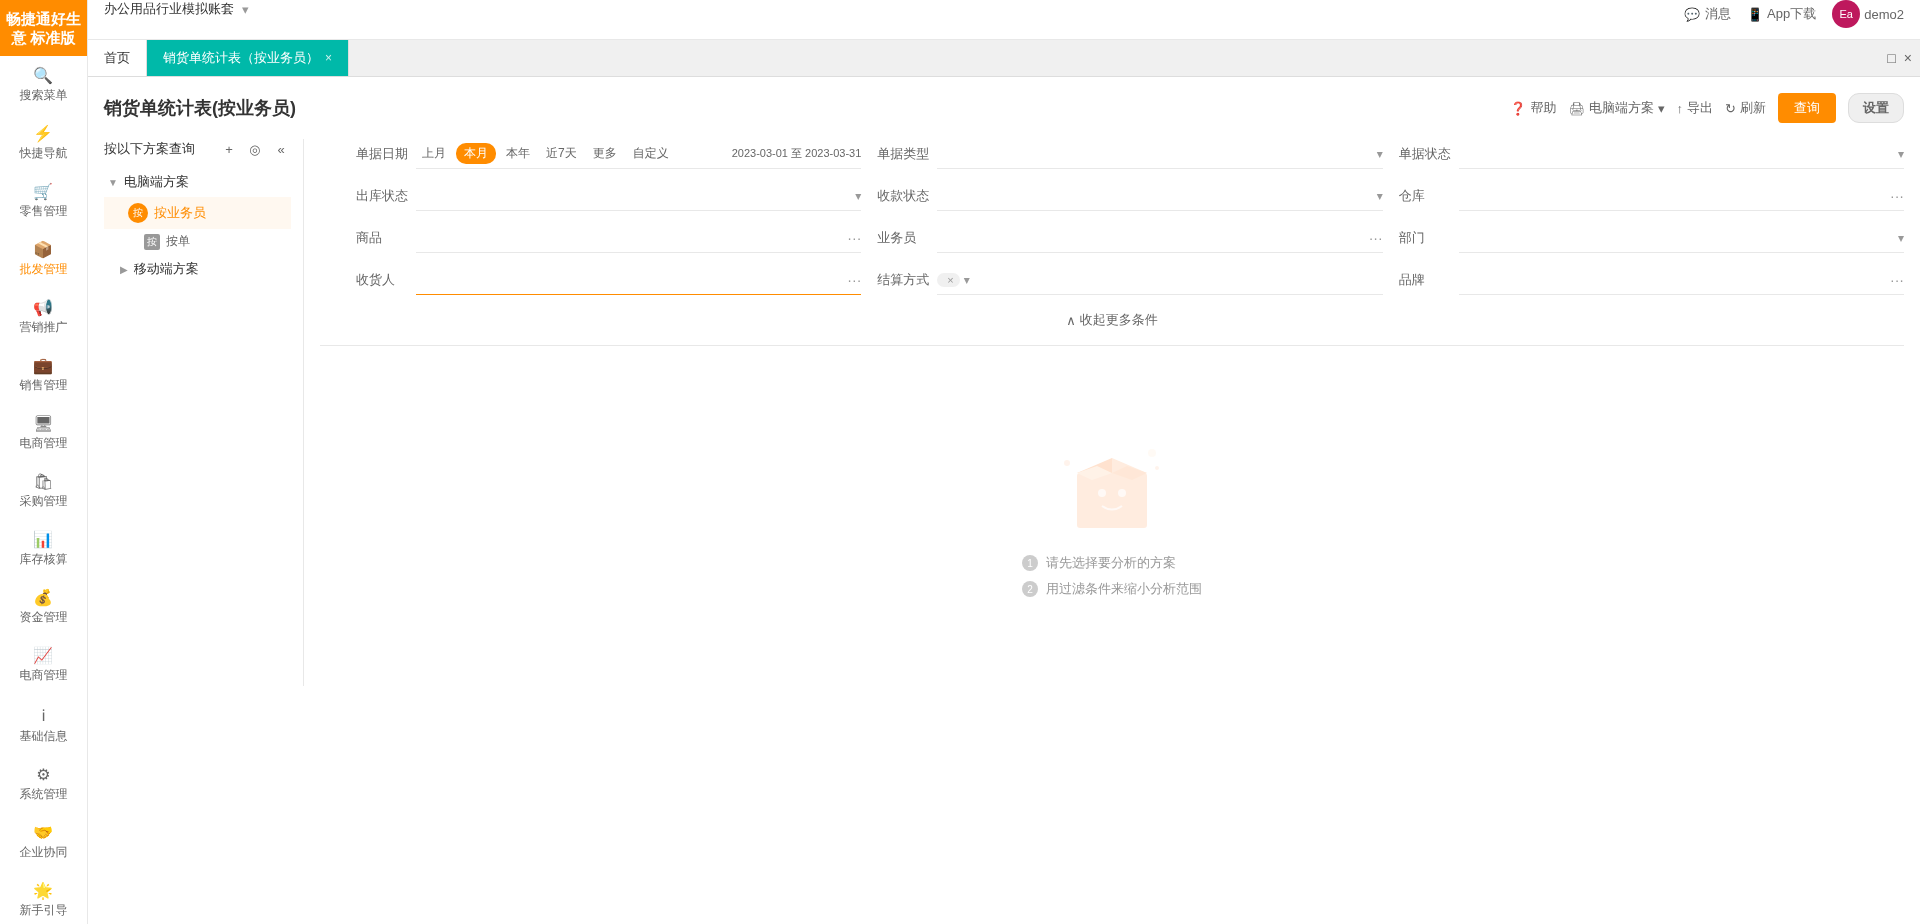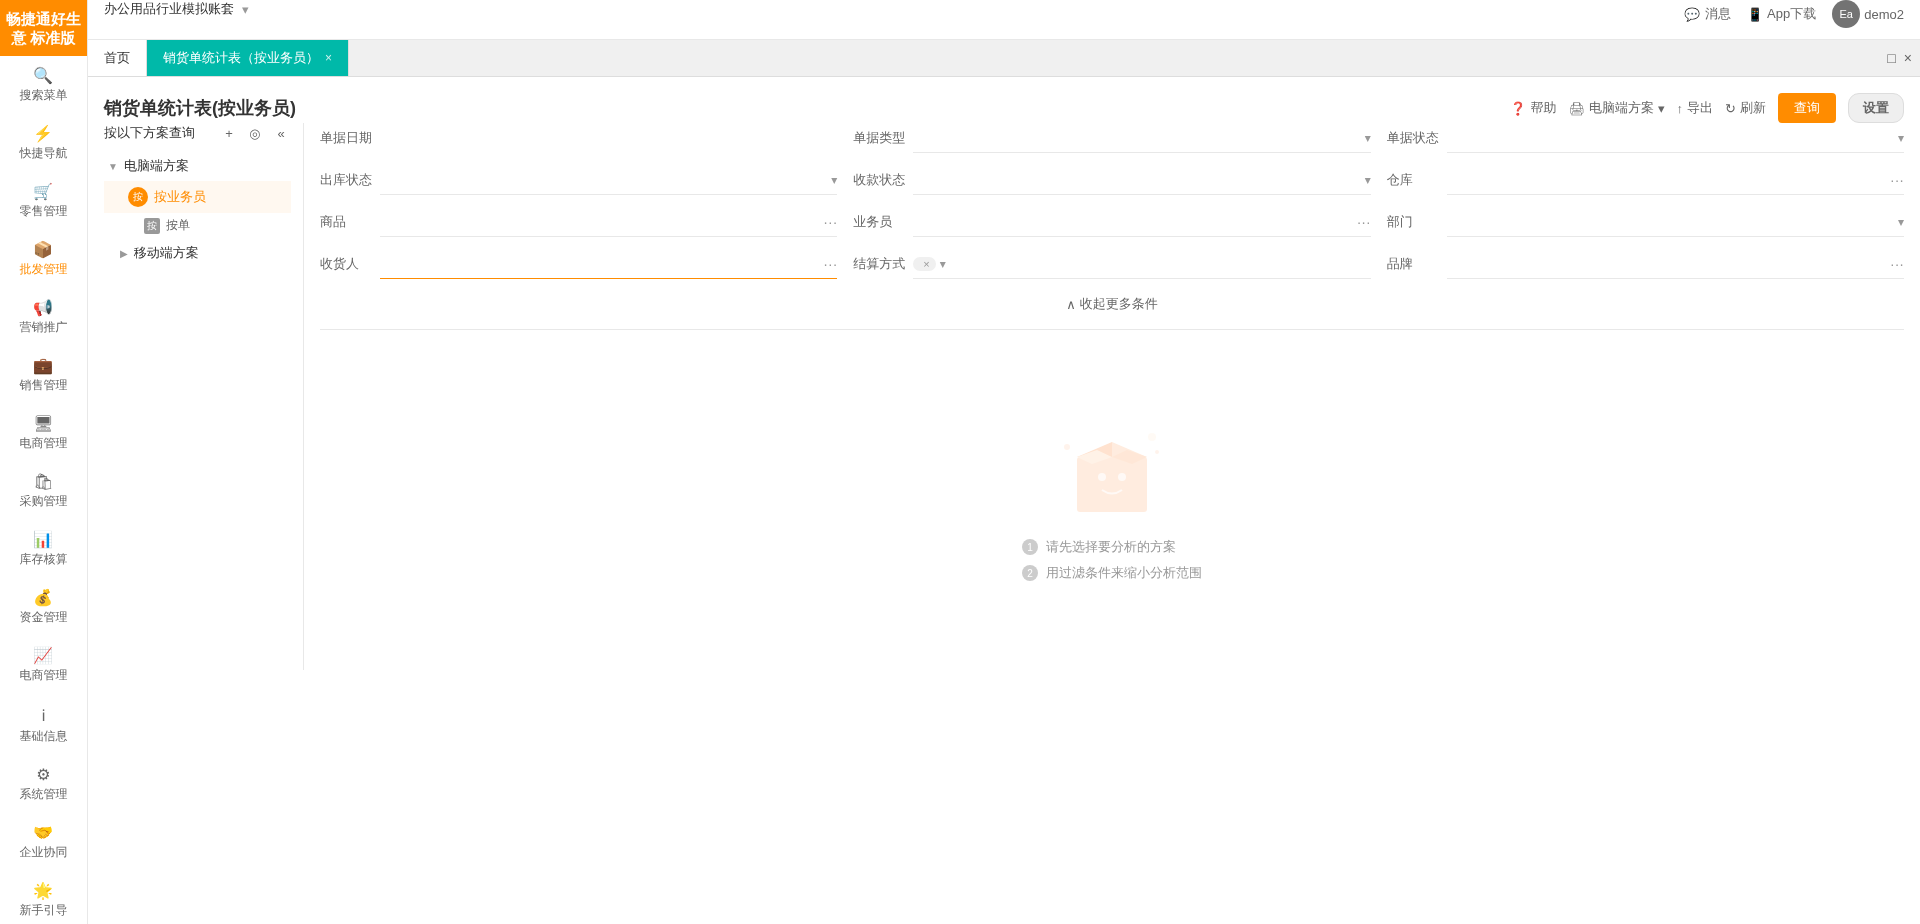--- a/index.html
+++ b/index.html
@@ -17,37 +17,37 @@
     
     .main { flex: 1; display: flex; flex-direction: column; overflow: hidden; }
 
     
     .topbar { height: 40px; background: #fff; border-bottom: 1px solid #e8e8e8; display: flex; align-items: flex-start; padding: 0 16px; justify-content: space-between; }
     .topbar-left { display: flex; align-items: center; gap: 8px; font-size: 13px; color: #333; }
     .topbar-title { color: #333; }
     .topbar-dropdown { color: #999; cursor: pointer; }
     .topbar-right { display: flex; align-items: center; gap: 16px; }
     .topbar-right-item { display: flex; align-items: center; gap: 4px; color: #666; cursor: pointer; font-size: 13px; }
-    .avatar { width: 28px; height: 28px; border-radius: 50%; background: #737373; display: flex; align-items: center; justify-content: center; color: #fff; font-size: 11px; }
+    .avatar { width: 28px; height: 28px; border-radius: 50%; background: #be185d; display: flex; align-items: center; justify-content: center; color: #fff; font-size: 11px; }
 
     
     .tabs { display: flex; background: #f0f0f0; border-bottom: 1px solid #ddd; align-items: stretch; }
     .tab { padding: 0 16px; height: 36px; display: flex; align-items: center; cursor: pointer; font-size: 13px; gap: 6px; border-right: 1px solid #ddd; justify-content: flex-end; }
     .tab.home { background: #fff; color: #333; }
     .tab.active { background: #00b9a9; color: #fff; }
     .tab-close { font-size: 12px; color: rgba(255,255,255,0.8); cursor: pointer; }
     .tabs-right { margin-left: auto; display: flex; align-items: center; padding: 0 8px; gap: 8px; }
     .tab-action { cursor: pointer; color: #666; font-size: 14px; }
 
     
     .content { flex: 1; overflow-y: auto; background: #f5f5f5; }
     .page-container { background: #fff; margin: 0; padding: 16px; min-height: 100%; }
 
     
-    .page-header { display: flex; align-items: center; justify-content: space-between; }
+    .page-header { display: flex; align-items: center; justify-content: space-between; margin-bottom: 16px; }
     .page-title { font-size: 18px; font-weight: bold; color: #333; }
     .page-actions { display: flex; align-items: center; gap: 12px; }
     .action-btn { display: flex; align-items: center; gap: 4px; color: #666; cursor: pointer; font-size: 13px; }
     .action-btn.primary { background: #ff8c00; color: #fff; border: none; padding: 6px 16px; border-radius: 4px; cursor: pointer; font-size: 13px; }
 
     
     .body-layout { display: flex; gap: 0; }
 
     
     .left-panel { width: 200px; border-right: 1px solid #e8e8e8; padding-right: 12px; flex-shrink: 0; }
@@ -60,21 +60,21 @@
     .tree-arrow { font-size: 10px; color: #999; }
     .tree-child { padding: 6px 4px 6px 24px; display: flex; align-items: center; gap: 6px; cursor: pointer; color: #333; font-size: 13px; }
     .tree-child.active { background: #fff8f0; }
     .tree-child-icon { width: 20px; height: 20px; border-radius: 50%; background: #ff8c00; display: flex; align-items: center; justify-content: center; color: #fff; font-size: 10px; }
     .tree-child-text { color: #ff8c00; font-size: 13px; }
     .tree-sub { padding: 4px 4px 4px 40px; display: flex; align-items: center; gap: 6px; font-size: 12px; color: #666; cursor: pointer; }
     .tree-parent2 { display: flex; align-items: center; gap: 6px; padding: 6px 4px 6px 16px; cursor: pointer; color: #333; font-size: 13px; }
 
     
     .right-panel { flex: 1; padding-left: 16px; }
-    .filter-grid { display: grid; grid-template-columns: 1fr 1fr 1fr; gap: 12px 16px; }
+    .filter-grid { display: grid; grid-template-columns: 1fr 1fr 1fr; gap: 12px 16px; margin-left: 36px; }
     .filter-item { display: flex; align-items: center; gap: 8px; }
     .filter-label { color: #666; font-size: 13px; white-space: nowrap; min-width: 52px; }
     .filter-control { flex: 1; display: flex; align-items: center; border-bottom: 1px solid #e8e8e8; padding: 4px 0; min-height: 30px; position: relative; }
     .filter-control.focused { border-bottom-color: #ff8c00; }
     .filter-control input { border: none; outline: none; width: 100%; font-size: 13px; color: #333; background: transparent; }
     .filter-date-row { display: flex; align-items: center; gap: 4px; flex: 1; }
     .date-tabs { display: flex; gap: 4px; }
     .date-tab { padding: 2px 6px; border-radius: 3px; cursor: pointer; font-size: 12px; color: #666; }
     .date-tab.active { background: #ff8c00; color: #fff; border-radius: 10px; padding: 2px 8px; }
     .dropdown-arrow { color: #999; font-size: 12px; cursor: pointer; margin-left: auto; }
@@ -271,20 +271,33 @@
             </div>
           </div>
         </div>
 
         <div class="right-panel">
 
           <div class="filter-grid">
 
             <div class="filter-item">
               <span class="filter-label">单据日期</span>
+              <div class="filter-control">
+                <div class="filter-date-row">
+                  <div class="date-tabs">
+                    <span class="date-tab">上月</span>
+                    <span class="date-tab active">本月</span>
+                    <span class="date-tab">本年</span>
+                    <span class="date-tab">近7天</span>
+                    <span class="date-tab">更多</span>
+                    <span class="date-tab">自定义</span>
+                  </div>
+                </div>
+                <div style="font-size:11px; color:#666; margin-left:4px; white-space:nowrap;">2023-03-01 至 2023-03-31</div>
+              </div>
             </div>
 
             <div class="filter-item">
               <span class="filter-label">单据类型</span>
               <div class="filter-control" style="cursor:pointer;">
                 <span class="dropdown-arrow">▾</span>
               </div>
             </div>
 
             <div class="filter-item">

